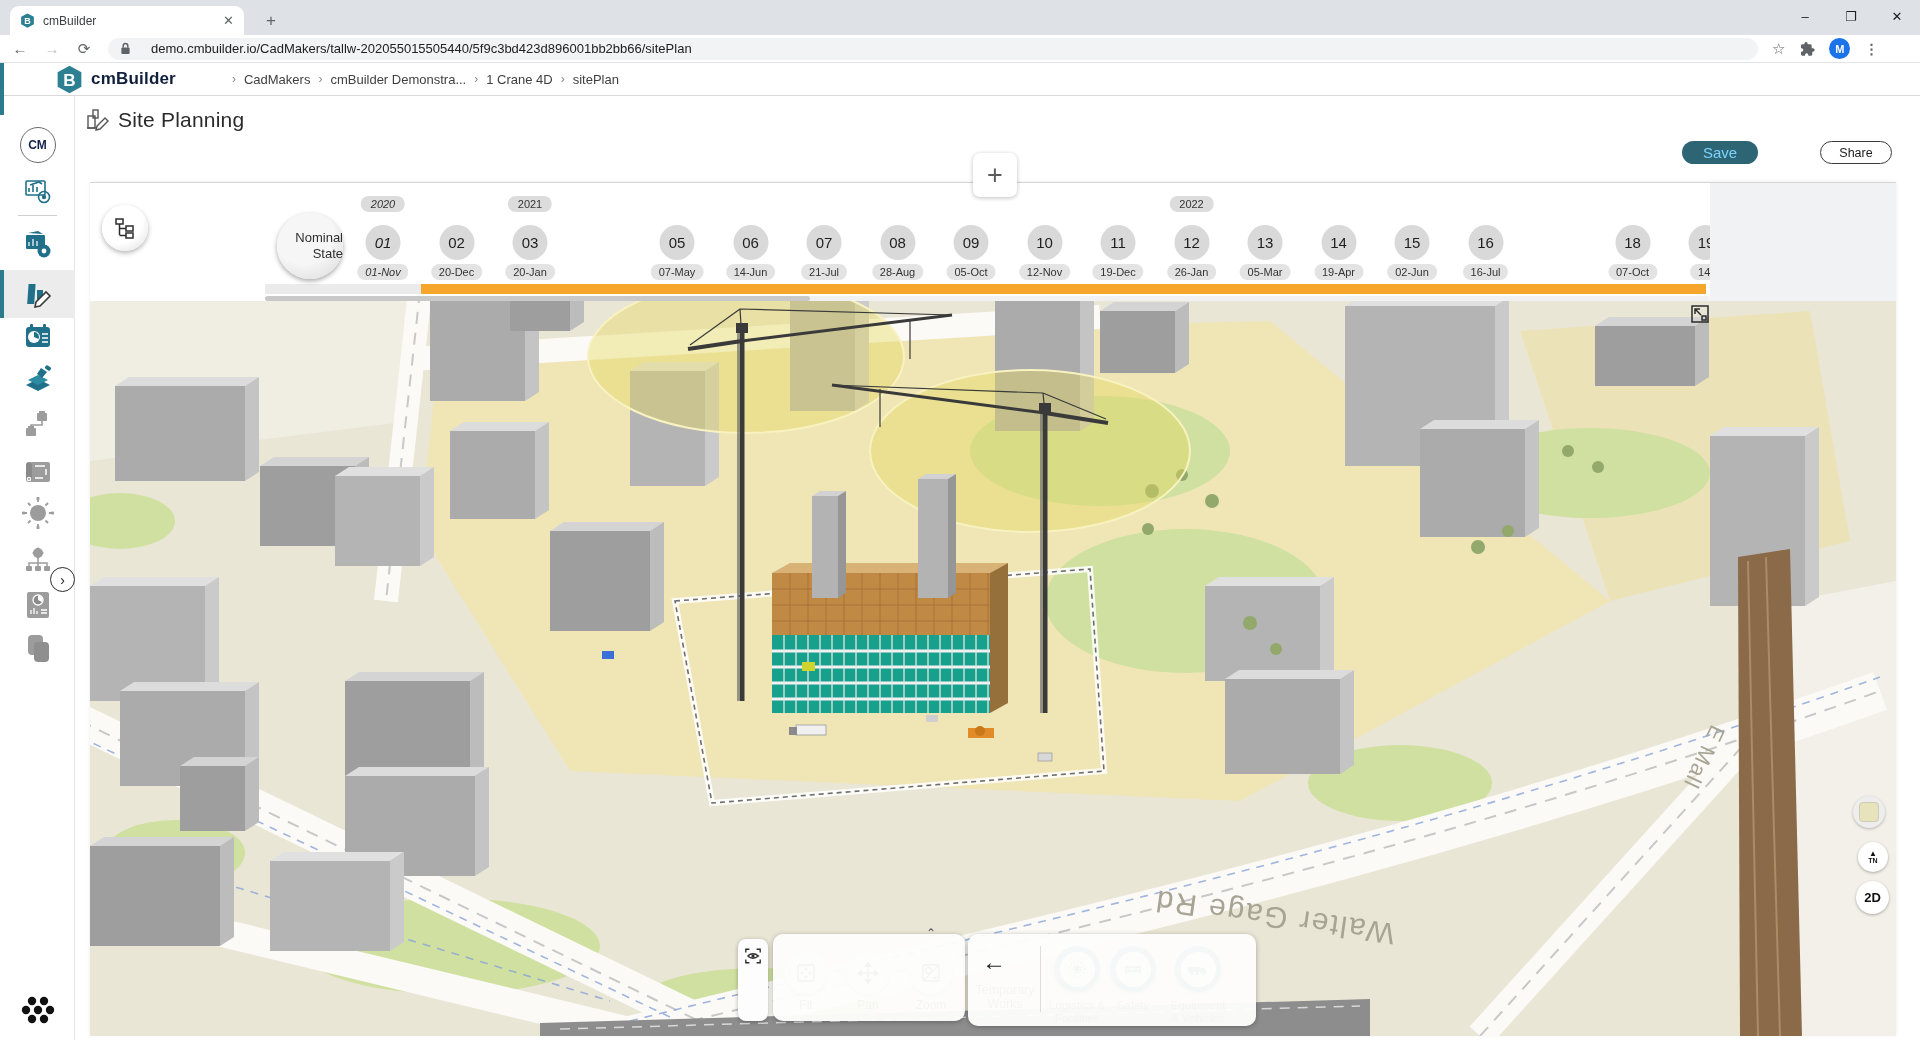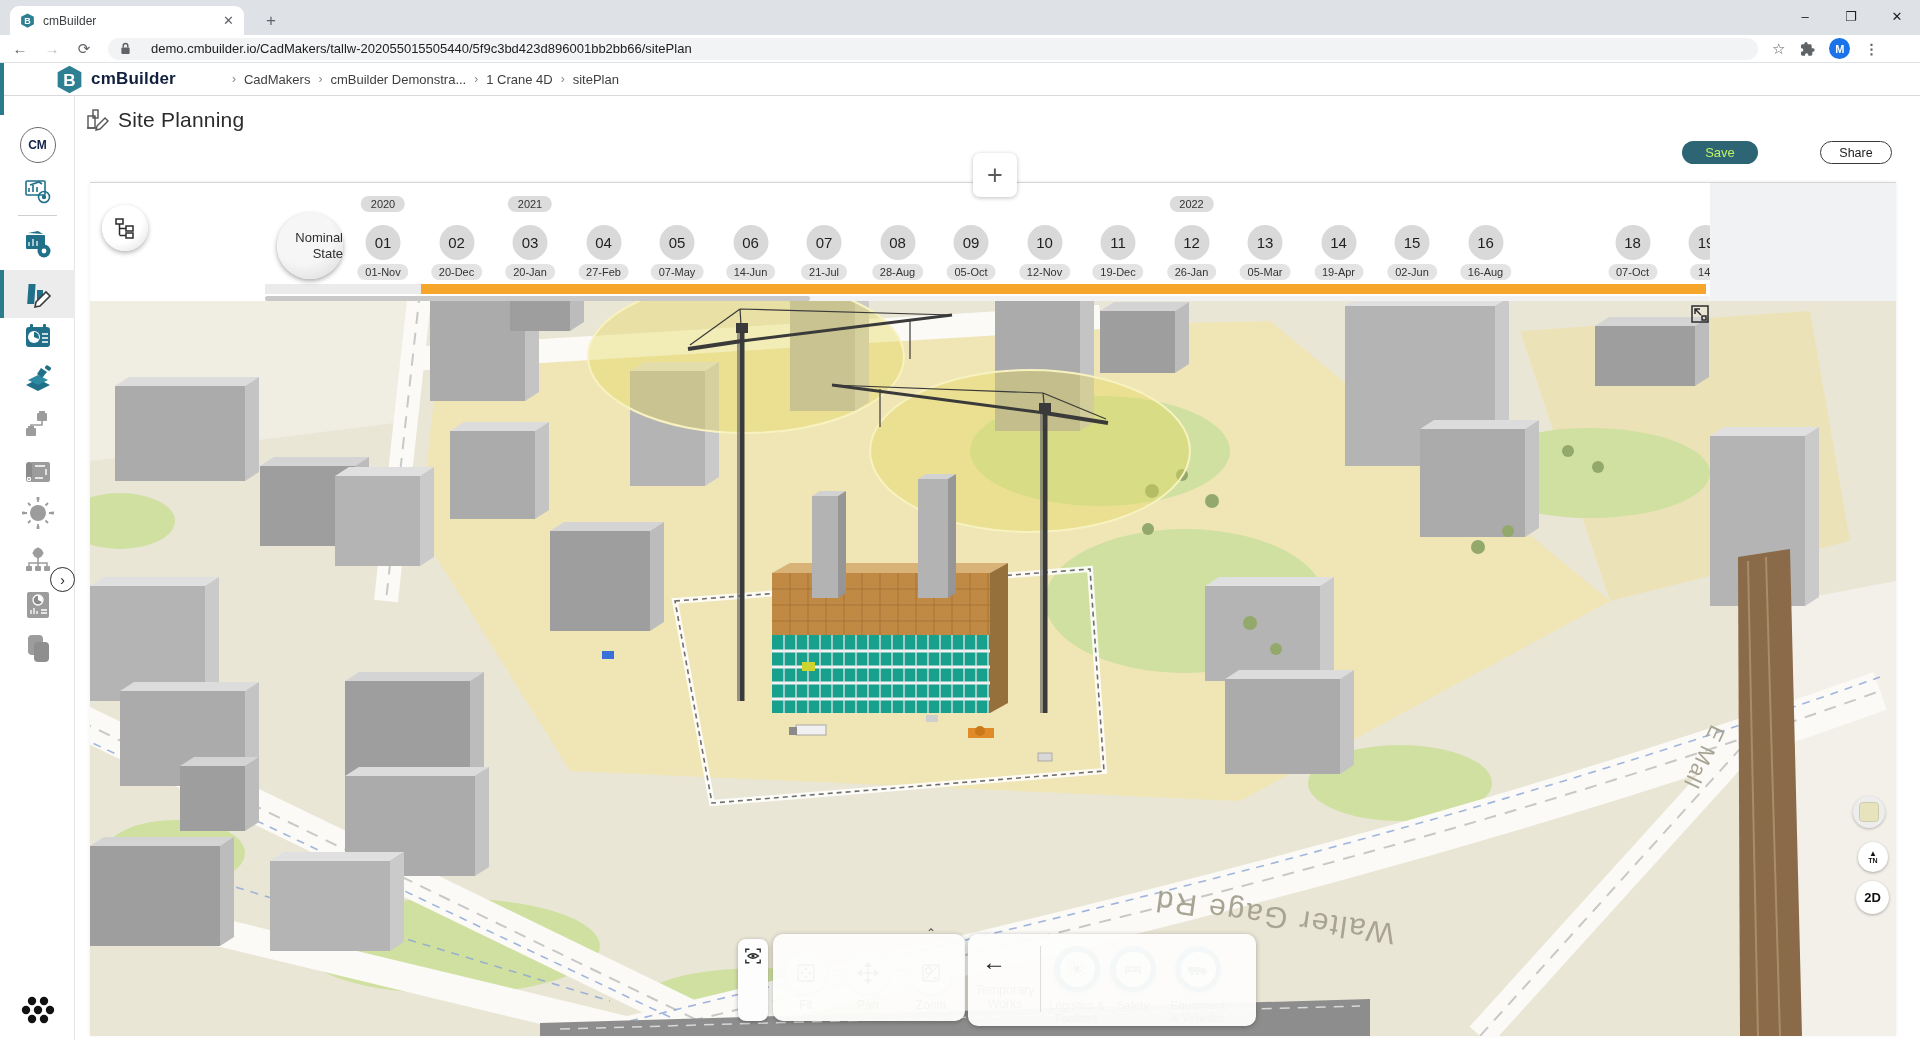--- a/index.html
+++ b/index.html
@@ -32,21 +32,21 @@
   .crumbs { display:flex; align-items:center; gap:8px; margin-left:56px; font-size:13px; color:#3f3f3f; }
   .crumb-sep { color:#8a8a8a; font-size:12px; }
   .crumb { cursor:pointer; }
   .hdr-right { position:absolute; right:14px; top:63px; height:33px; display:flex; align-items:center; gap:14px; }
   .hdr-email { font-size:13px; color:#202020; }
   .avatar-it { width:28px; height:28px; border-radius:50%; border:1.5px solid #2c2c2c; display:flex; align-items:center; justify-content:center; font-size:12px; font-weight:bold; color:#111; background:#fff; }
 
   
   .titlebar { left:0; top:96px; width:1920px; height:86px; background:#fff; }
   .pg-title { position:absolute; left:118px; top:12px; font-size:21px; color:#2b2b2b; letter-spacing:0.2px; }
-  .btn-save { position:absolute; left:1682px; top:45px; width:76px; height:23px; border-radius:12px; background:#2d6575; color:#bef264; font-size:13px; display:flex; align-items:center; justify-content:center; cursor:pointer; }
+  .btn-save { position:absolute; left:1682px; top:45px; width:76px; height:23px; border-radius:12px; background:#2d6575; color:#7dd3fc; font-size:15px; display:flex; align-items:center; justify-content:center; cursor:pointer; }
   .btn-share { position:absolute; left:1820px; top:45px; width:72px; height:23px; border-radius:12px; background:#fff; border:1.5px solid #3a3a3a; color:#1c1c1c; font-size:12.5px; display:flex; align-items:center; justify-content:center; cursor:pointer; }
 
   
   .sidebar { left:0; top:63px; width:75px; height:977px; background:#fff; border-right:1px solid #e4e4e4; z-index:15; }
   .sb-item { position:absolute; left:0; width:75px; height:44px; display:flex; align-items:center; justify-content:center; cursor:pointer; }
   .sb-item.active { background:#ececec; }
   .sb-item.active::before { content:""; position:absolute; left:0; top:0; width:4px; height:100%; background:#2c7b8c; }
   .sb-div { position:absolute; left:18px; width:39px; height:1px; background:#cfcfcf; }
   .cm-badge { width:36px; height:36px; border-radius:50%; border:1.5px solid #6b6b6b; display:flex; align-items:center; justify-content:center; font-size:12px; font-weight:bold; color:#13234a; background:#fff; }
   .sb-chev { position:absolute; left:50px; top:504px; width:25px; height:25px; border-radius:50%; background:#fff; border:1.6px solid #2c2c2c; display:flex; align-items:center; justify-content:center; font-size:14px; color:#222; z-index:40; cursor:pointer; }
@@ -335,38 +335,34 @@
     <div class="sb-chev">›</div>
   </div>
 
   <div class="abs page-card">
 
     <div class="plus-card">+</div>
 
     <div class="timeline">
       <div class="tl-gray-right"></div>
       <div class="months-wrap">
-          <div class="m-cell" style="left: 256px;">
+          <div class="m-cell" style="left: 256px; font-style: italic;">
             <div class="m-year">2020</div>
             <div class="m-circle">01</div>
             <div class="m-date">01-Nov</div>
           </div>
           <div class="m-cell" style="left: 329.5px;">
             <div class="m-circle">02</div>
             <div class="m-date">20-Dec</div>
           </div>
           <div class="m-cell" style="left: 403px;">
             <div class="m-year">2021</div>
             <div class="m-circle">03</div>
             <div class="m-date">20-Jan</div>
           </div>
-          <div class="m-cell" style="left: 476.5px;">
-            <div class="m-circle">04</div>
-            <div class="m-date">27-Feb</div>
-          </div>
           <div class="m-cell" style="left: 550px;">
             <div class="m-circle">05</div>
             <div class="m-date">07-May</div>
           </div>
           <div class="m-cell" style="left: 623.5px;">
             <div class="m-circle">06</div>
             <div class="m-date">14-Jun</div>
           </div>
           <div class="m-cell" style="left: 697px;">
             <div class="m-circle">07</div>
@@ -400,21 +396,21 @@
           <div class="m-cell" style="left: 1211.5px;">
             <div class="m-circle">14</div>
             <div class="m-date">19-Apr</div>
           </div>
           <div class="m-cell" style="left: 1285px;">
             <div class="m-circle">15</div>
             <div class="m-date">02-Jun</div>
           </div>
           <div class="m-cell" style="left: 1358.5px;">
             <div class="m-circle">16</div>
-            <div class="m-date">16-Aug</div>
+            <div class="m-date">16-Jul</div>
           </div>
           <div class="m-cell" style="left: 1505.5px;">
             <div class="m-circle">18</div>
             <div class="m-date">07-Oct</div>
           </div>
           <div class="m-cell" style="left: 1579px;">
             <div class="m-circle">19</div>
             <div class="m-date">14-</div>
           </div>
         </div>

